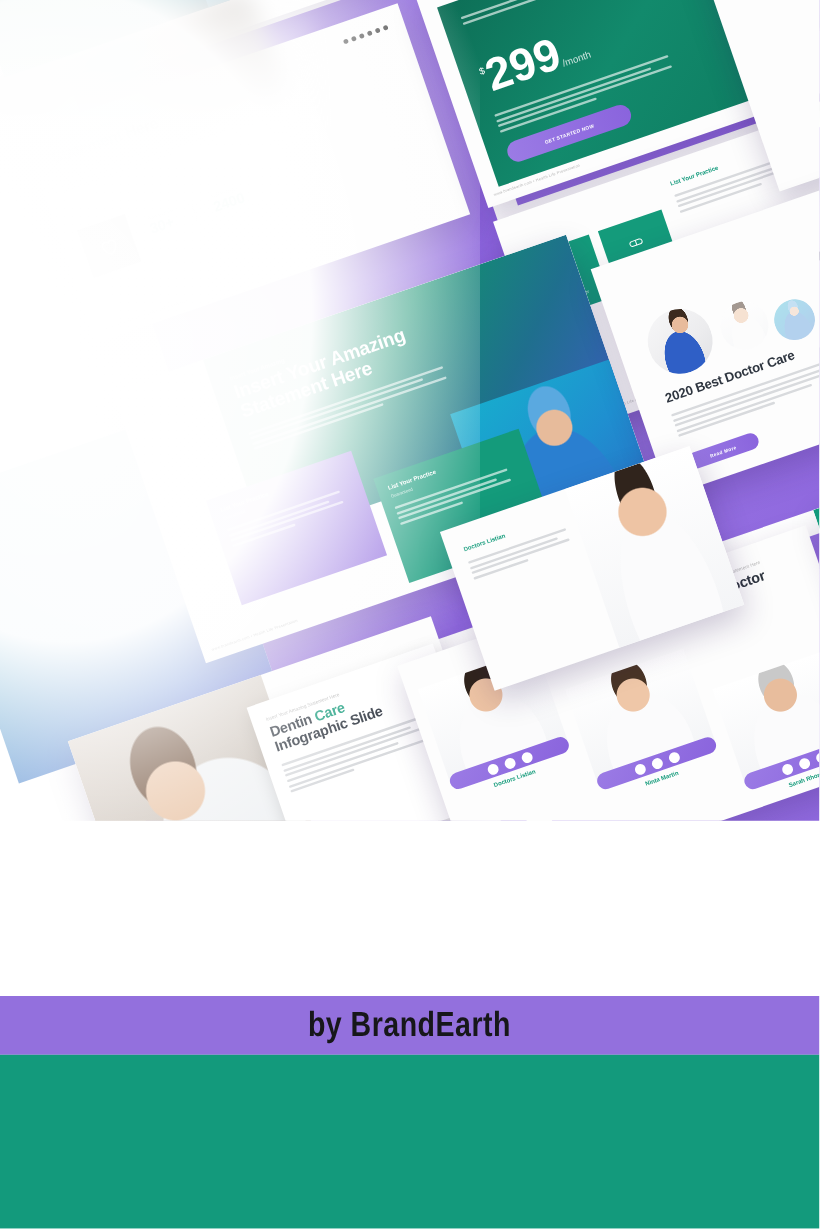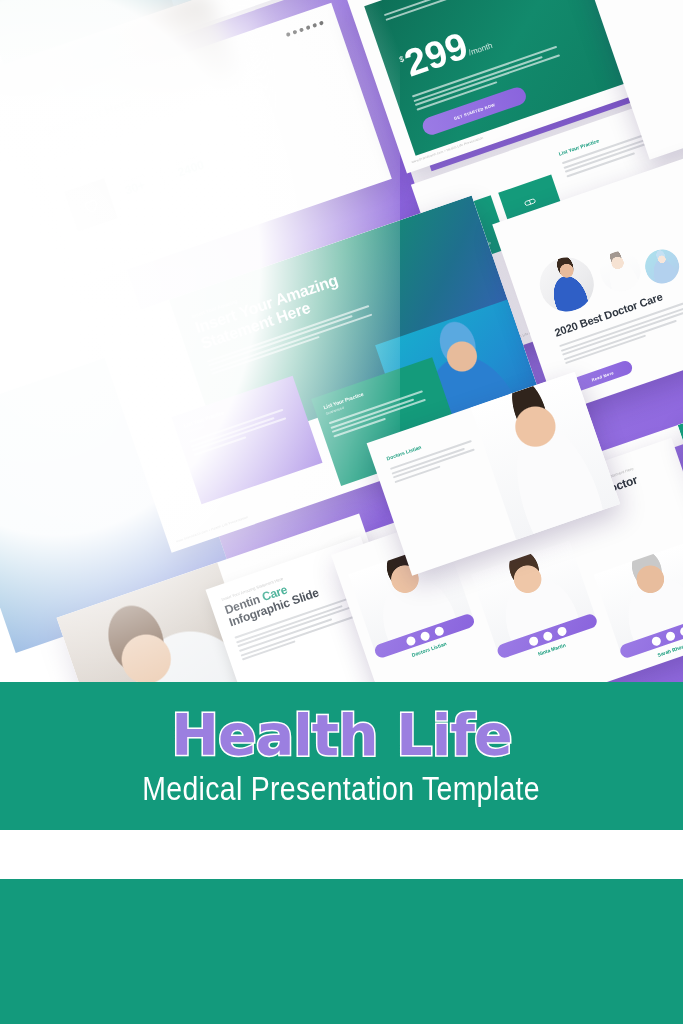--- a/index.html
+++ b/index.html
@@ -450,21 +450,20 @@
 
     <div class="top-left-blur">
       <div class="tlb-a"></div>
       <div class="tlb-b"></div>
     </div>
 
     <div class="left-fade"></div>
 
   </div>
 
-  <div class="band-green-1">
-    <div class="title-main">Health Life</div>
-    <div class="title-sub">Medical Presentation Template</div>
+
+  <div class="band-purple">
+    <div class="byline">by  BrandEarth</div>
   </div>
 
-
   <div class="band-green-2"></div>
 
 </div>
 
 </body></html>

